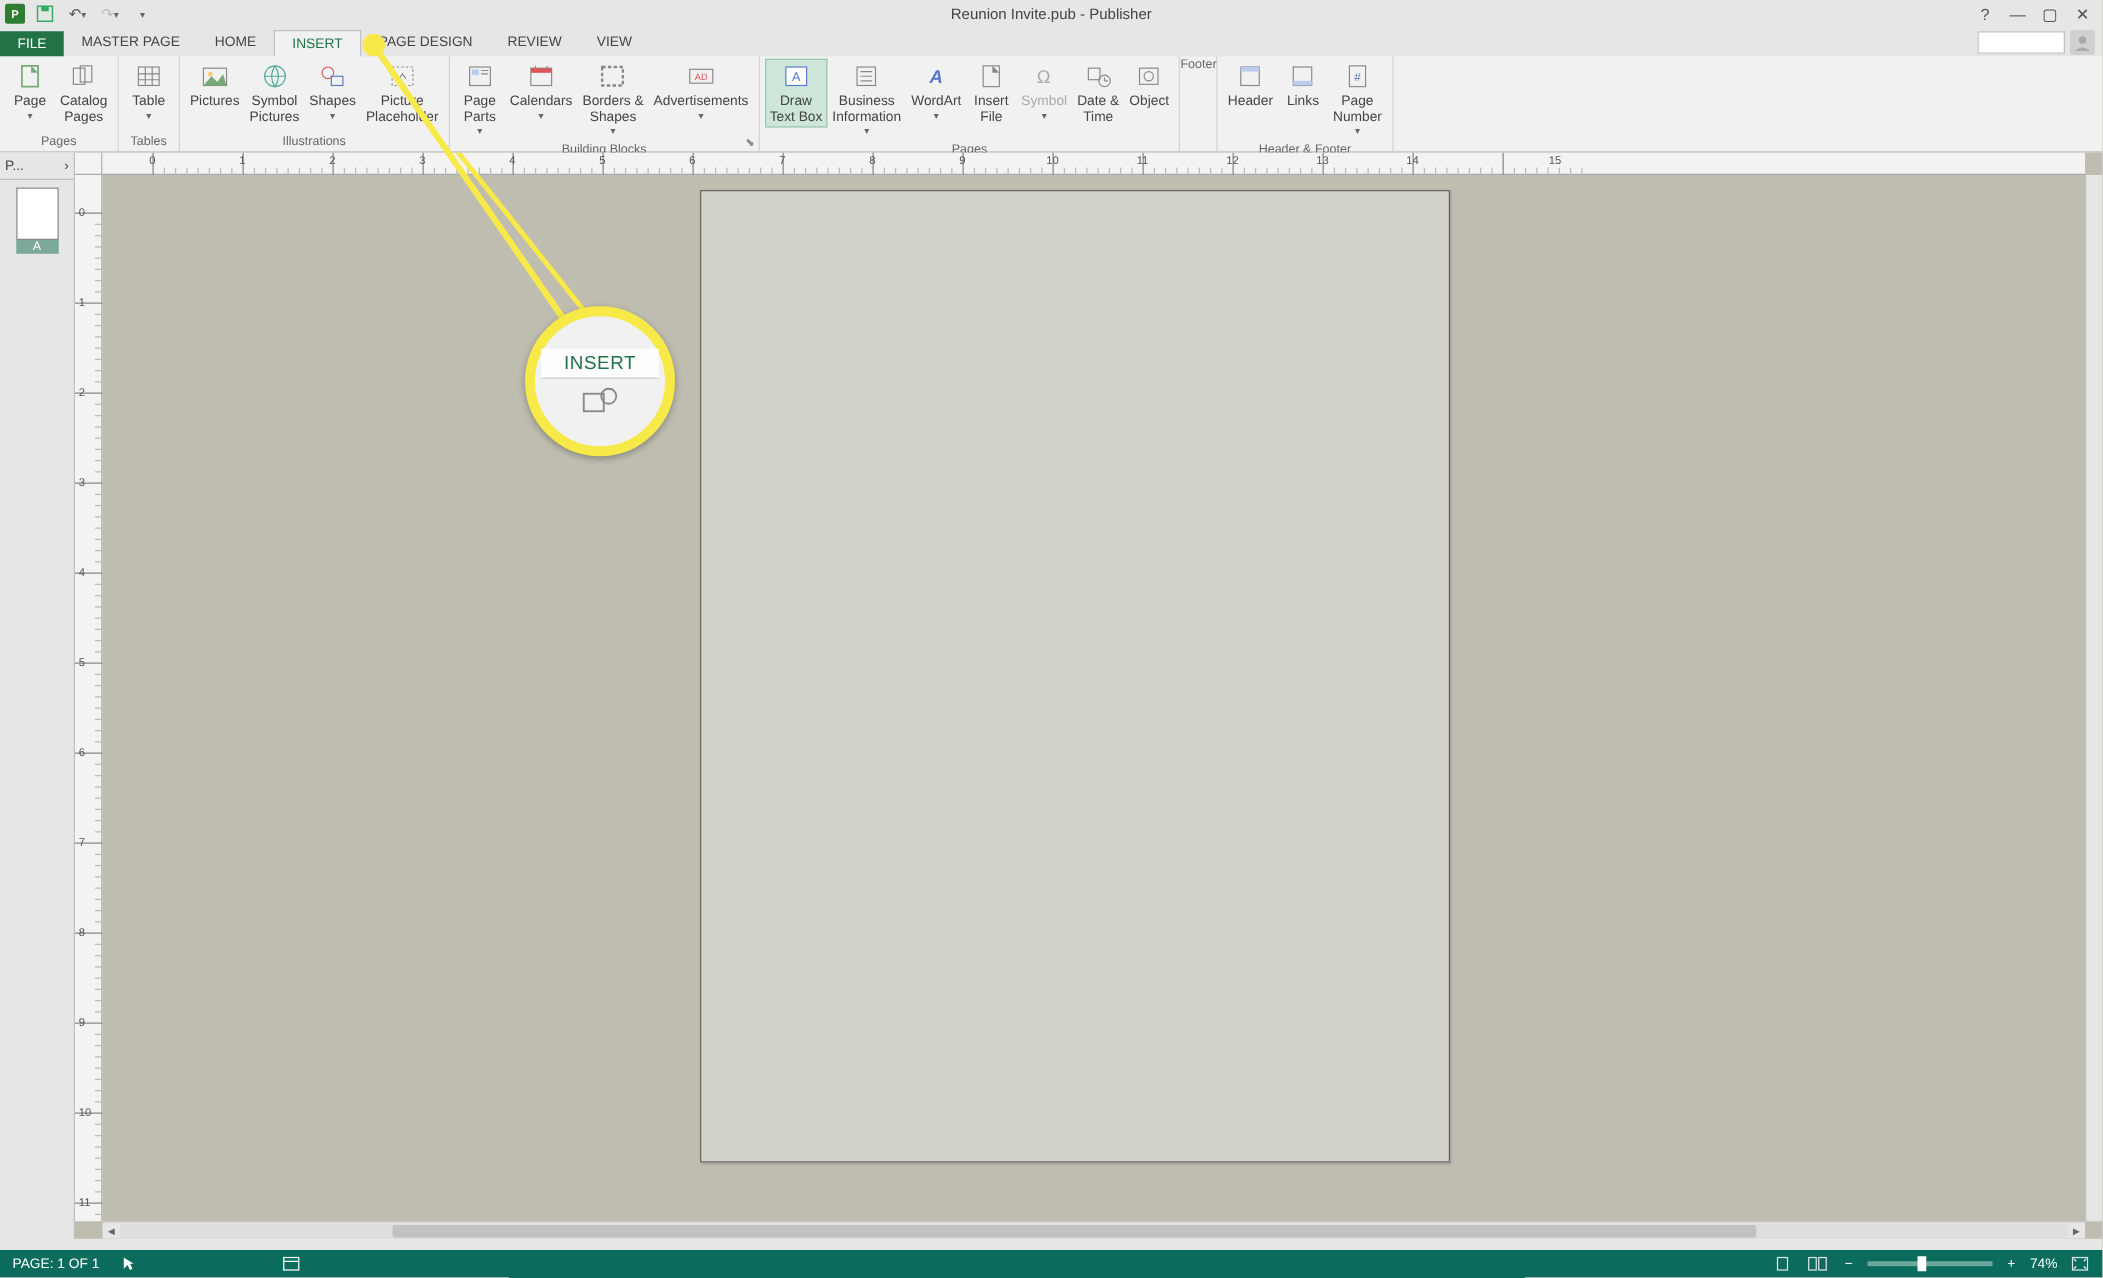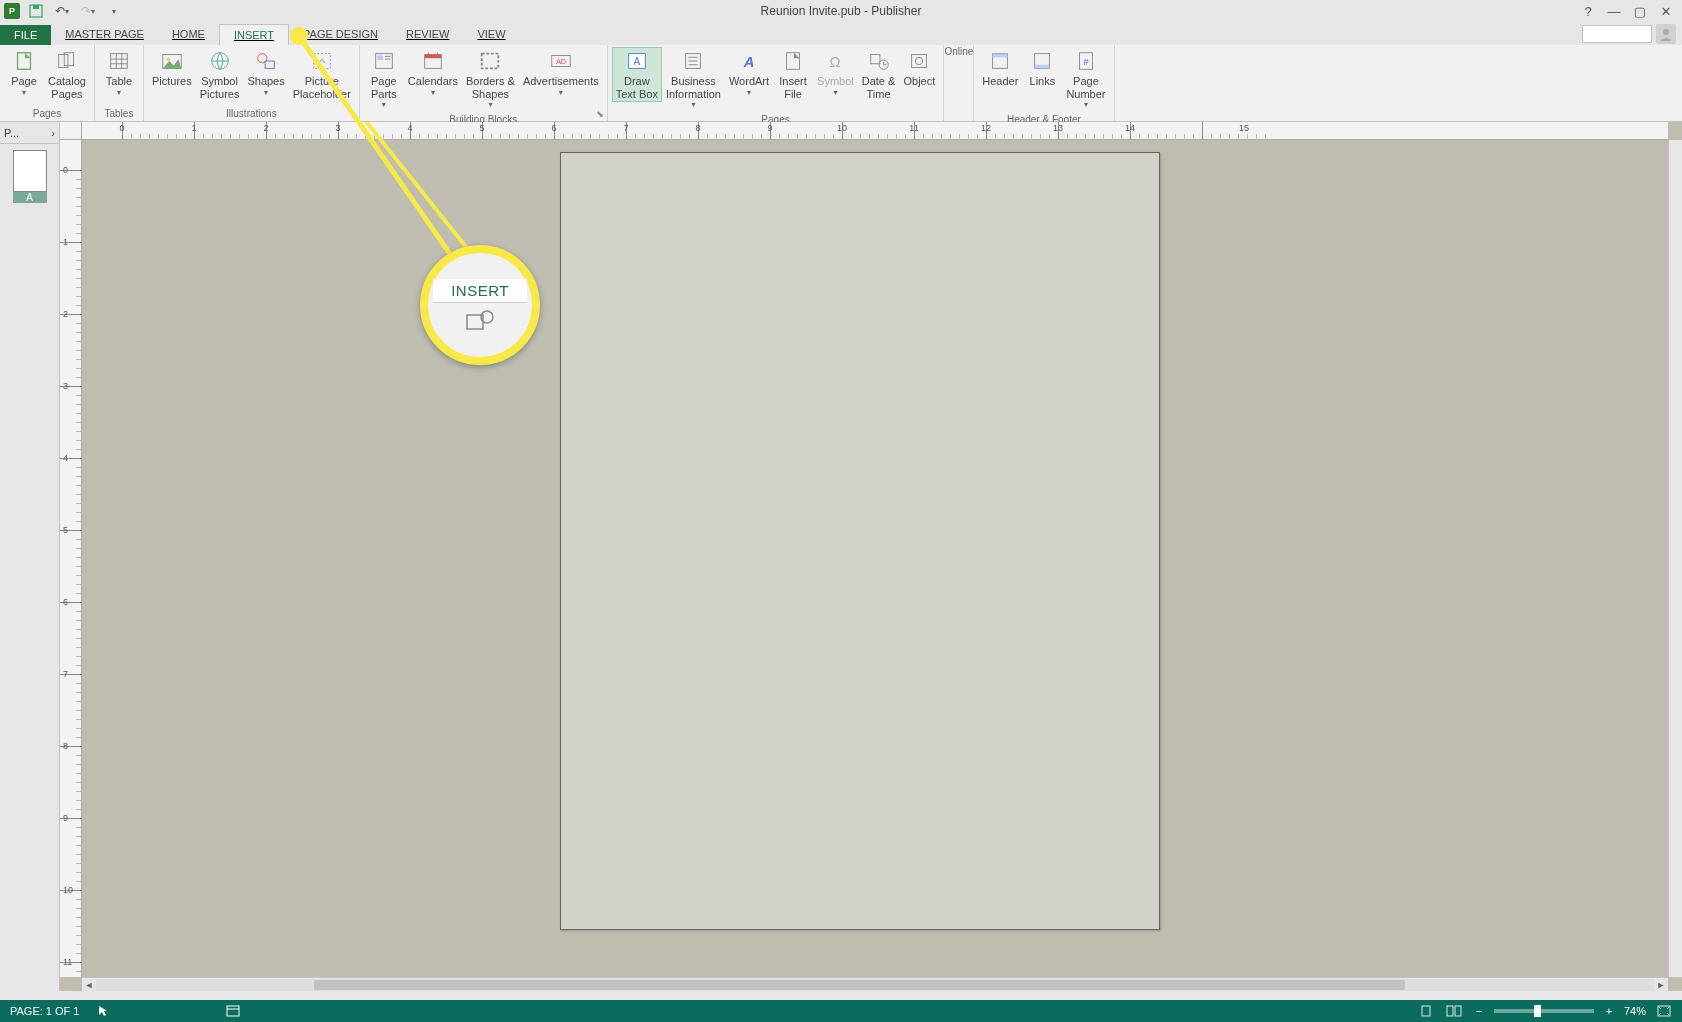--- a/index.html
+++ b/index.html
@@ -104,21 +104,21 @@
   <div class="titlebar-right">
     <div class="win-btn">?</div>
     <div class="win-btn">—</div>
     <div class="win-btn">▢</div>
     <div class="win-btn">✕</div>
   </div>
 </div>
 
 <div class="tabs">
   <div class="tab-file">FILE</div>
-  <div id="tabs-container" style="display:flex;text-decoration:underline;">
+  <div id="tabs-container" style="display:flex;">
       <div class="tab">MASTER PAGE</div>
       <div class="tab">HOME</div>
       <div class="tab active">INSERT</div>
       <div class="tab">PAGE DESIGN</div>
       <div class="tab">REVIEW</div>
       <div class="tab">VIEW</div>
     </div>
   <div class="tabs-right">
     <div class="signin-box"></div>
     <div class="avatar">
@@ -341,21 +341,21 @@
               <rect x="5" y="5" width="16" height="14" fill="none" stroke="#888"></rect>
               <circle cx="13" cy="12" r="4" fill="none" stroke="#888"></circle>
             </svg>
           </div>
           <div>Object</div>
         </div>
       </div>
       <div class="group-label">Pages</div>
     </div>
     <div class="group" style="position: relative;">
-      <div class="group-label">Online</div>
+      <div class="group-label">Footer</div>
     </div>
     <div class="group" style="position: relative;">
       <div class="group-items">
         <div class="rbtn">
           <div class="ic">
             <svg width="26" height="24" viewBox="0 0 26 24">
               <rect x="5" y="4" width="16" height="16" fill="none" stroke="#888"></rect>
               <rect x="5" y="4" width="16" height="4" fill="#bce"></rect>
             </svg>
           </div>

